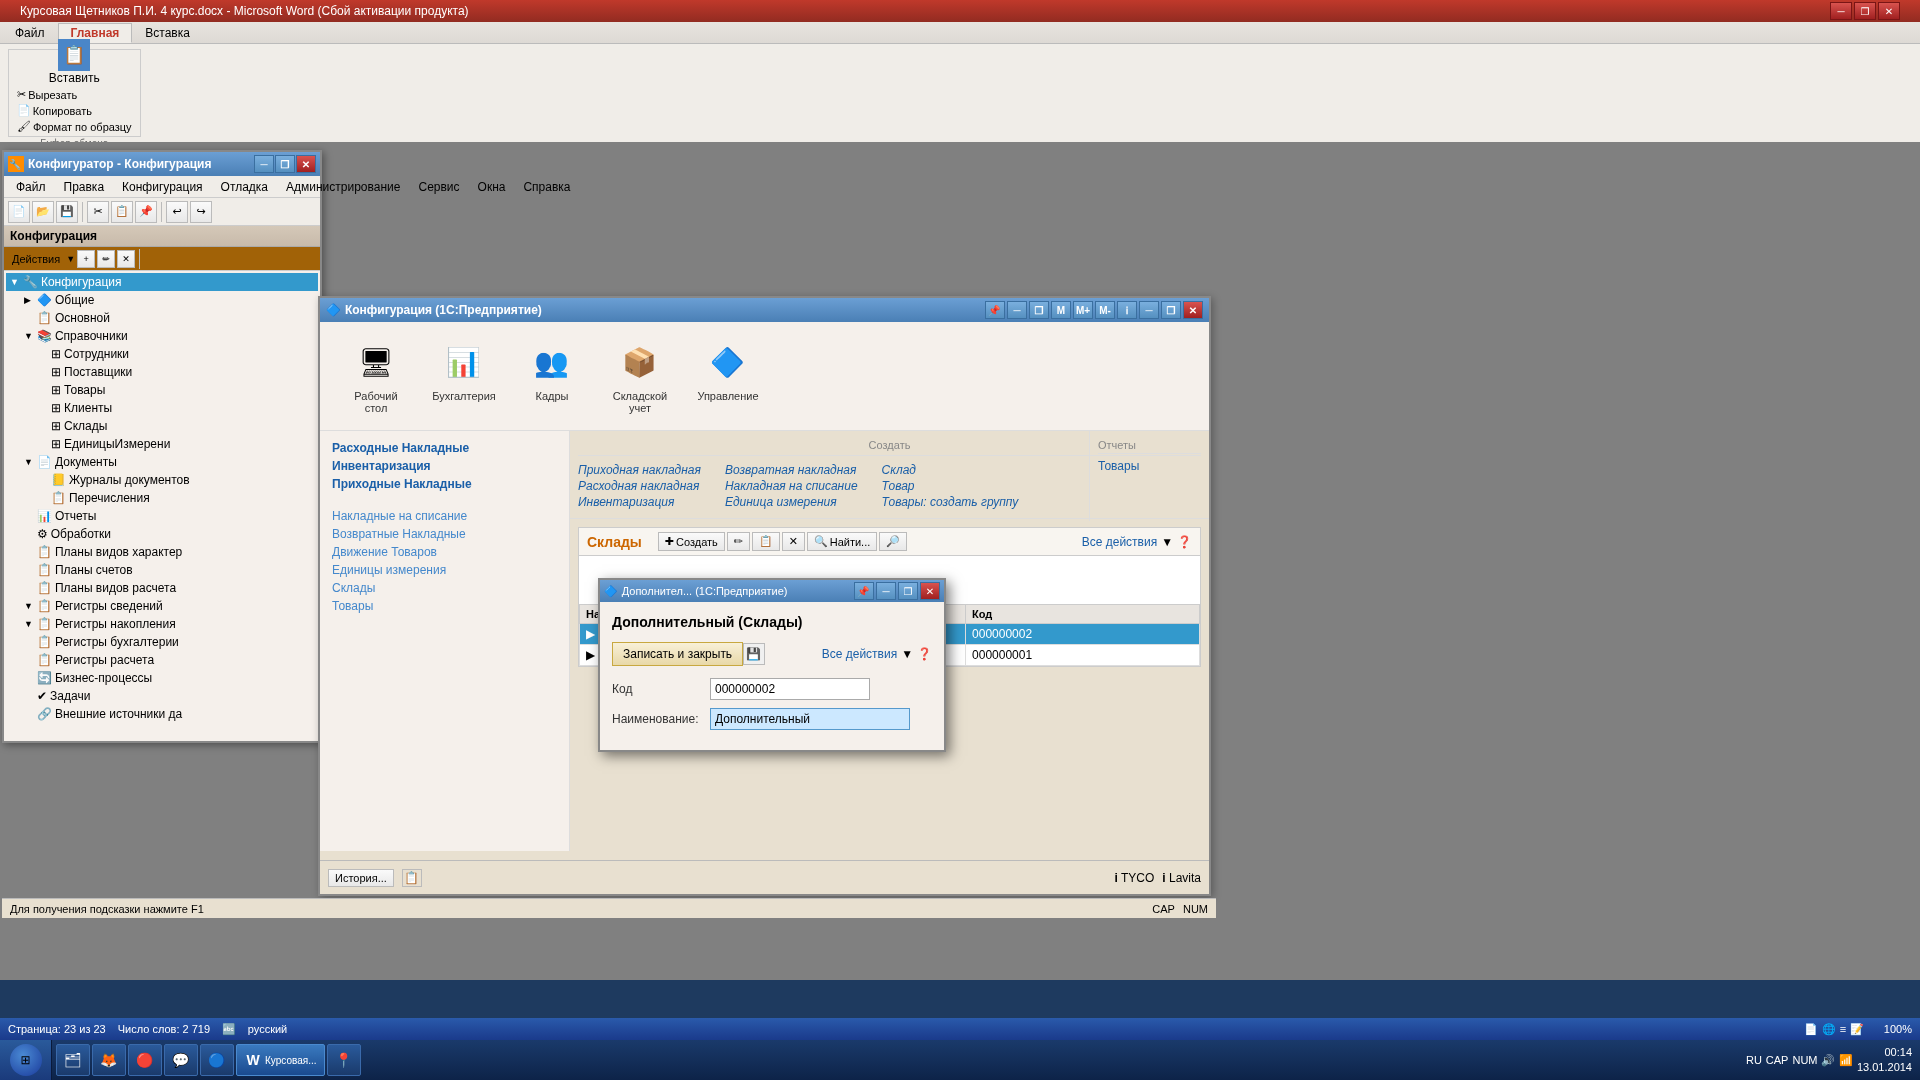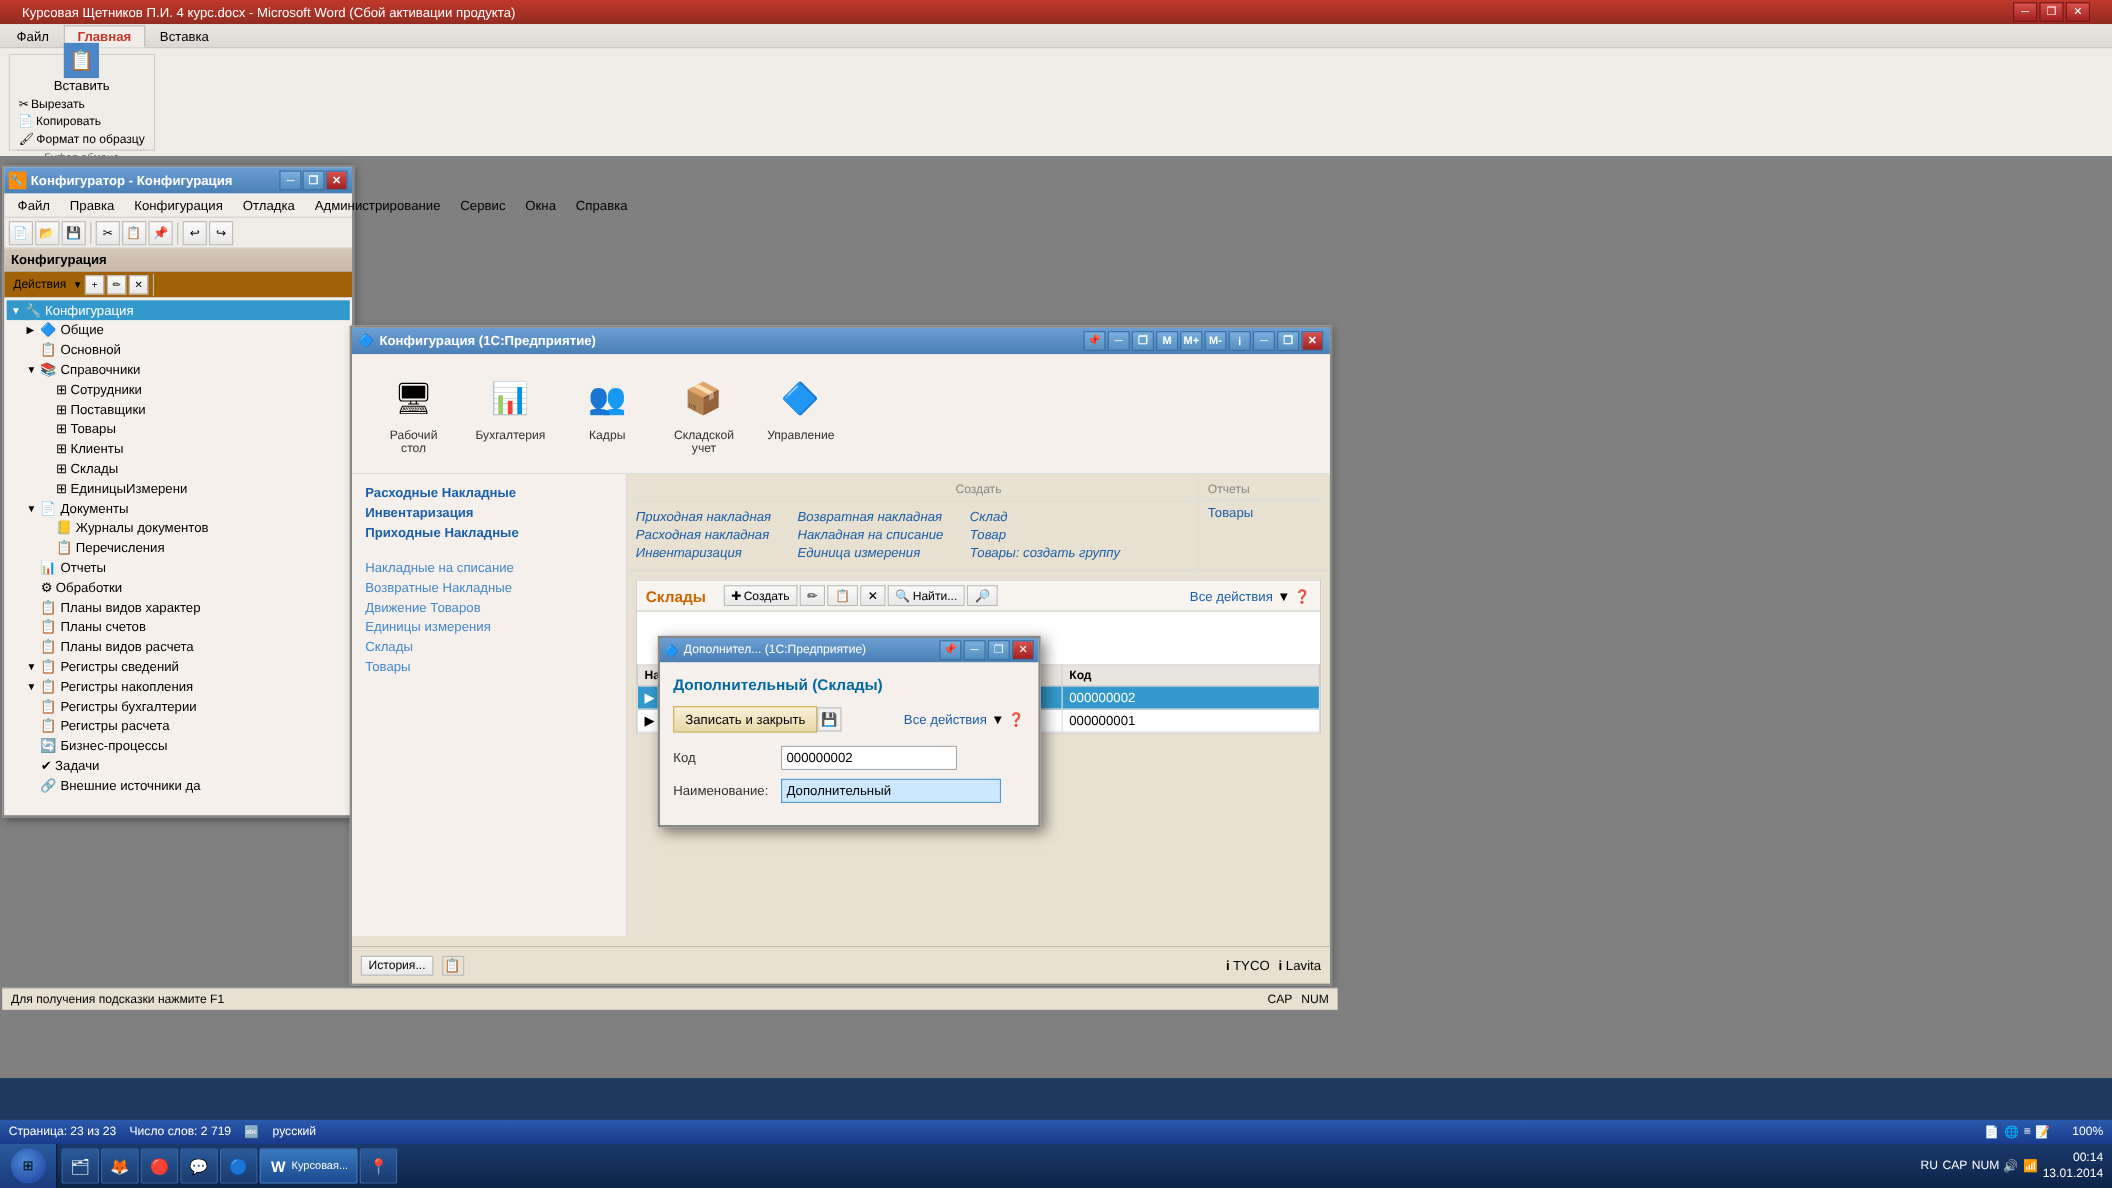--- a/index.html
+++ b/index.html
@@ -290,21 +290,21 @@
       display: flex;
       align-items: center;
       padding: 0 4px;
       color: white;
       font-size: 11px;
     }
     .dialog-body {
       padding: 12px;
     }
     .dialog-heading {
-      color: #0369a1;
+      color: #000000;
       font-size: 14px;
       font-weight: bold;
       margin-bottom: 12px;
     }
     .dialog-toolbar {
       display: flex; gap: 0; margin-bottom: 12px; align-items: center;
     }
     .dialog-btn {
       padding: 4px 10px;
       background: linear-gradient(to bottom, #f8f0d8, #e8d8a8);

